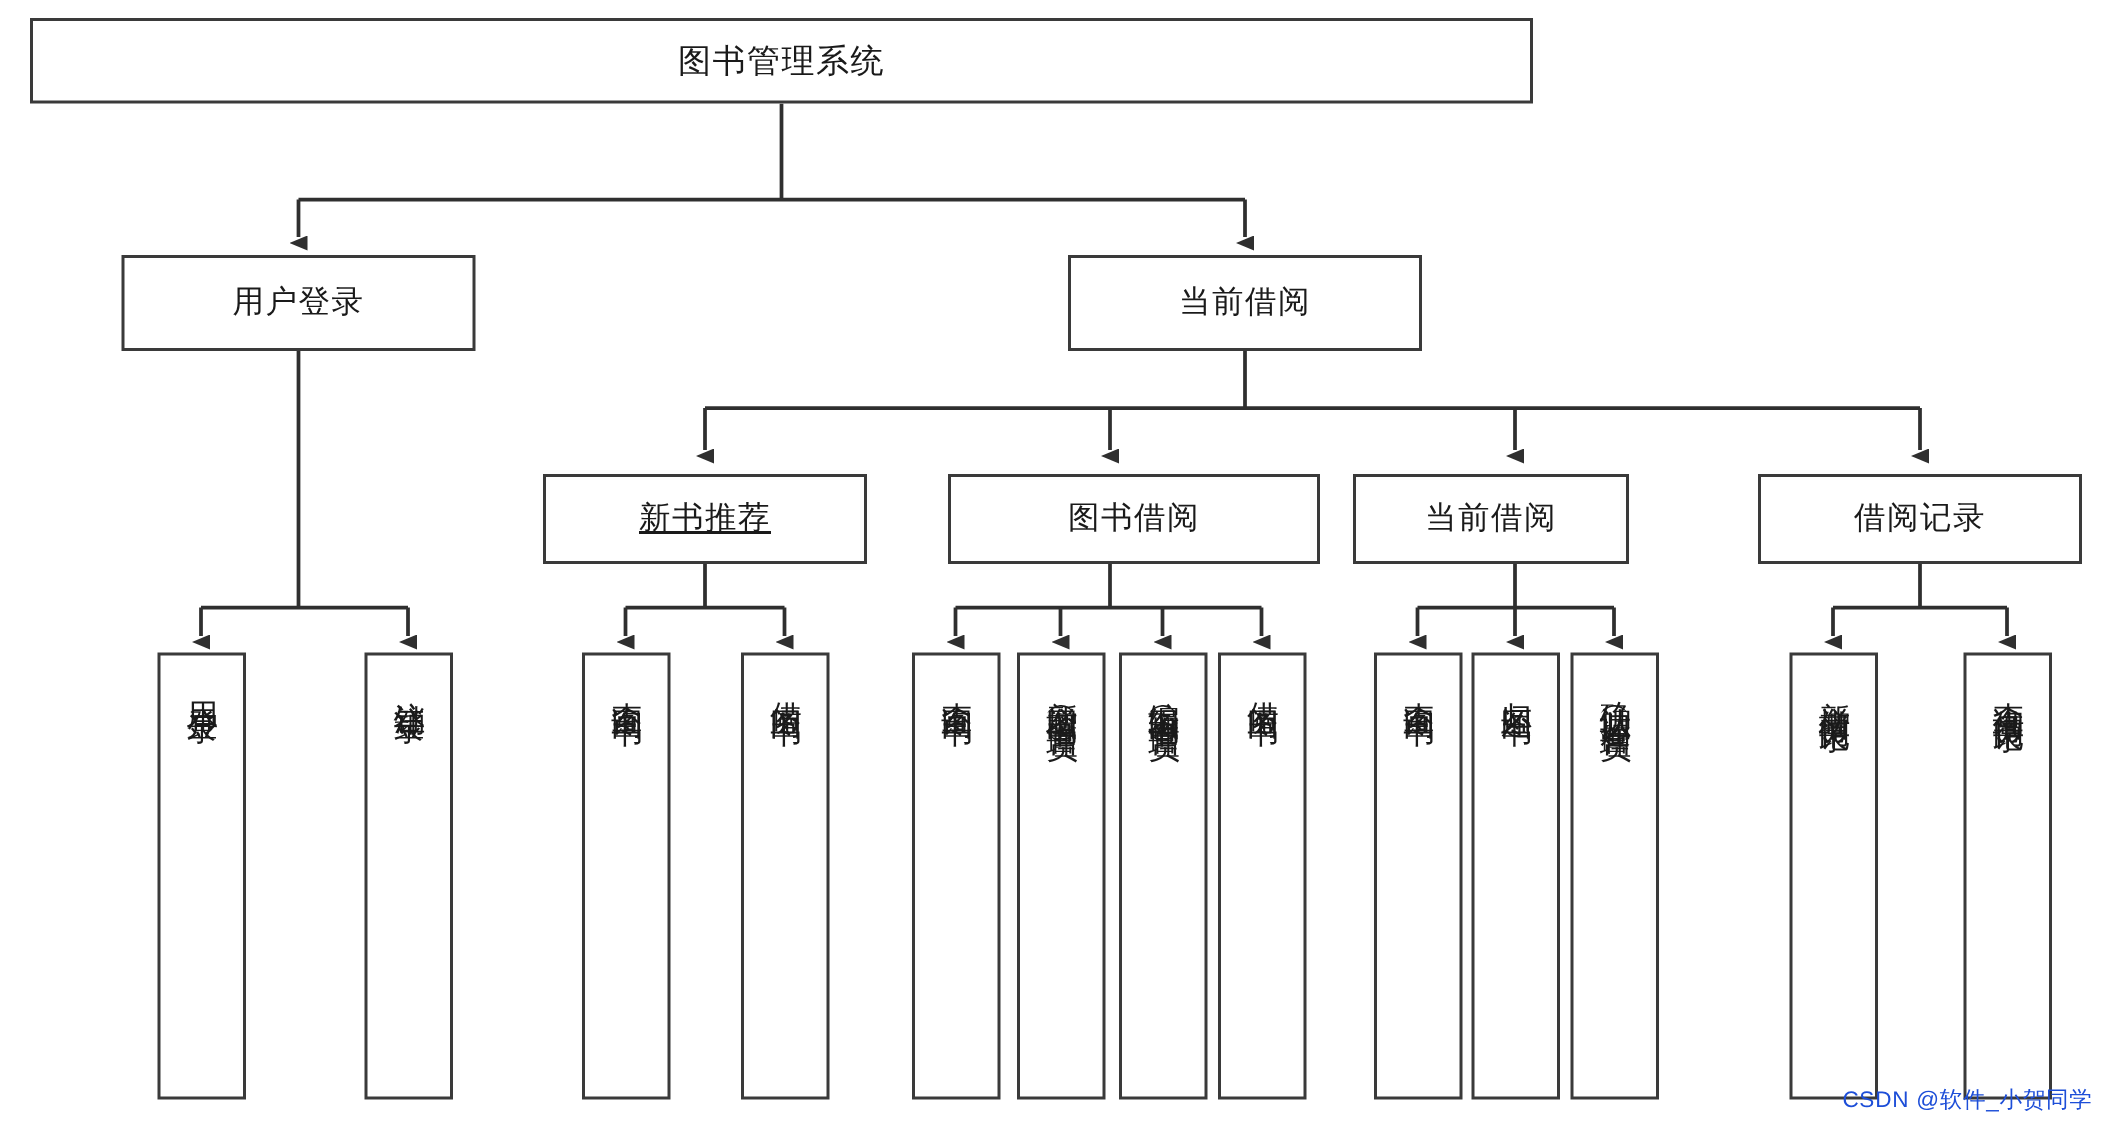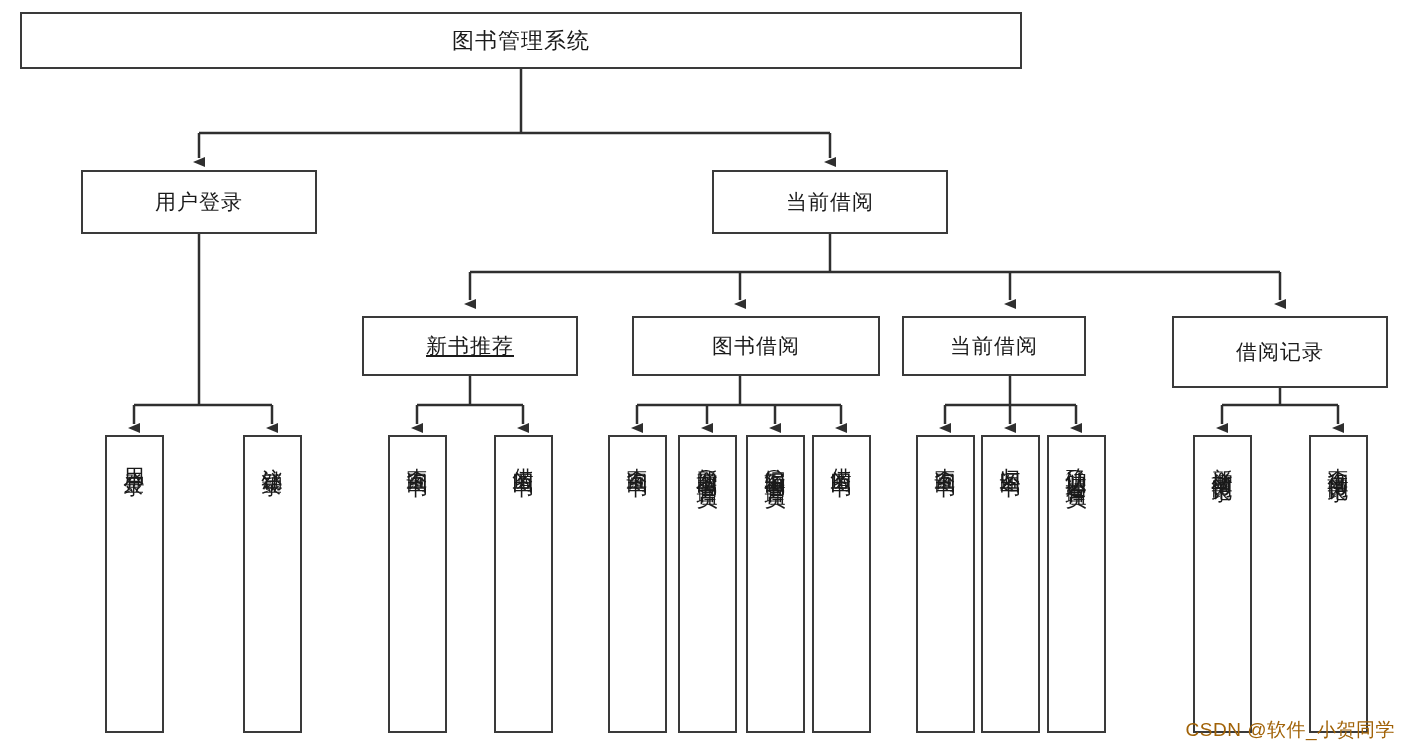--- a/index.html
+++ b/index.html
@@ -55,22 +55,22 @@
     text-orientation: upright;
     font-size: 21px;
     letter-spacing: 3px;
     line-height: 1.0;
   }
   #root-node .label { font-size: 22px; }
   #watermark {
     position: absolute;
     right: 10px;
     bottom: 4px;
-    font-size: 19px;
-    color: #a16207;
+    font-size: 15px;
+    color: #1d4ed8;
     white-space: nowrap;
     letter-spacing: 0.5px;
   }
 </style>
 </head>
 <body>
 
 <div id="canvas">
 
   <svg id="edges" viewBox="0 0 1405 747">
@@ -136,21 +136,21 @@
 
   <div class="node horiz" style="left:362px; top:316px; width:216px; height:60px;text-decoration:underline;">
     <span class="label">新书推荐</span>
   </div>
   <div class="node horiz" style="left:632px; top:316px; width:248px; height:60px;">
     <span class="label">图书借阅</span>
   </div>
   <div class="node horiz" style="left:902px; top:316px; width:184px; height:60px;">
     <span class="label">当前借阅</span>
   </div>
-  <div class="node horiz" style="left:1172px; top:316px; width:216px; height:72px;">
+  <div class="node horiz" style="left:1172px; top:316px; width:216px; height:60px;">
     <span class="label">借阅记录</span>
   </div>
 
   <div class="node vert" style="left:105px; top:435px; width:59px; height:298px;">
     <span class="label">用户登录</span>
   </div>
   <div class="node vert" style="left:243px; top:435px; width:59px; height:298px;">
     <span class="label">注销登录</span>
   </div>
 

